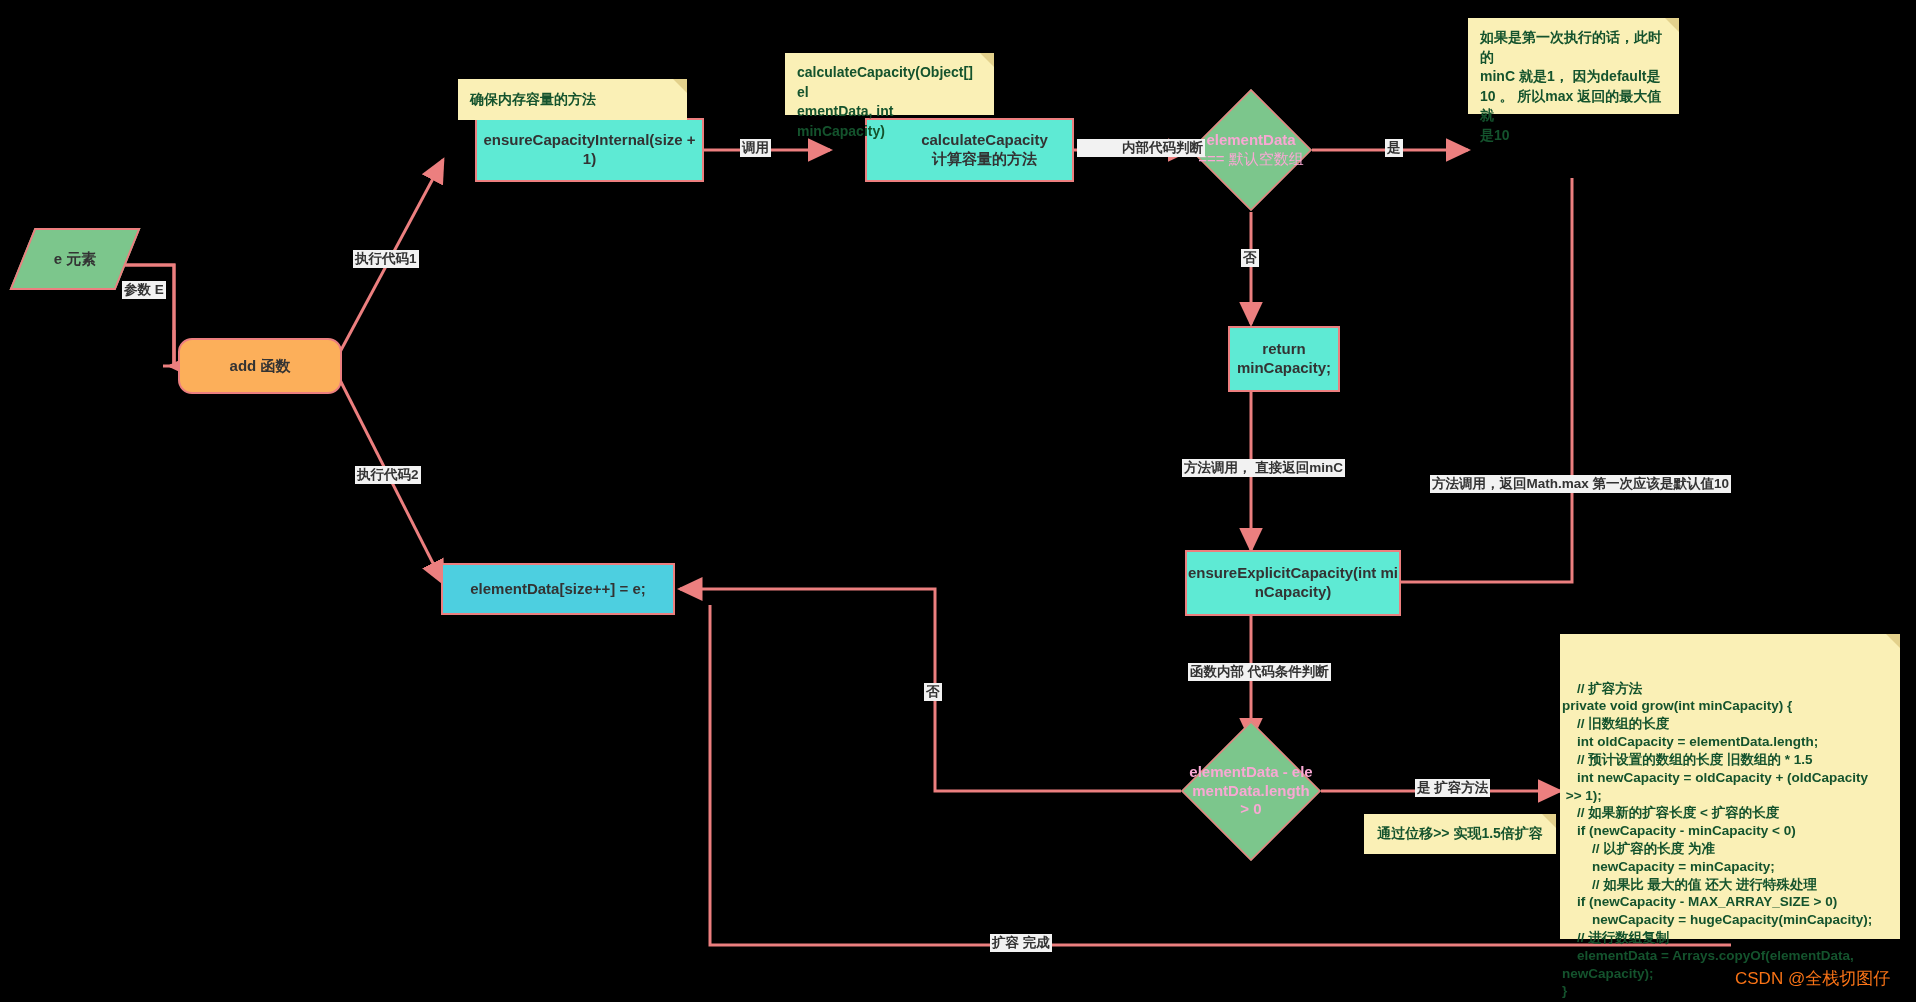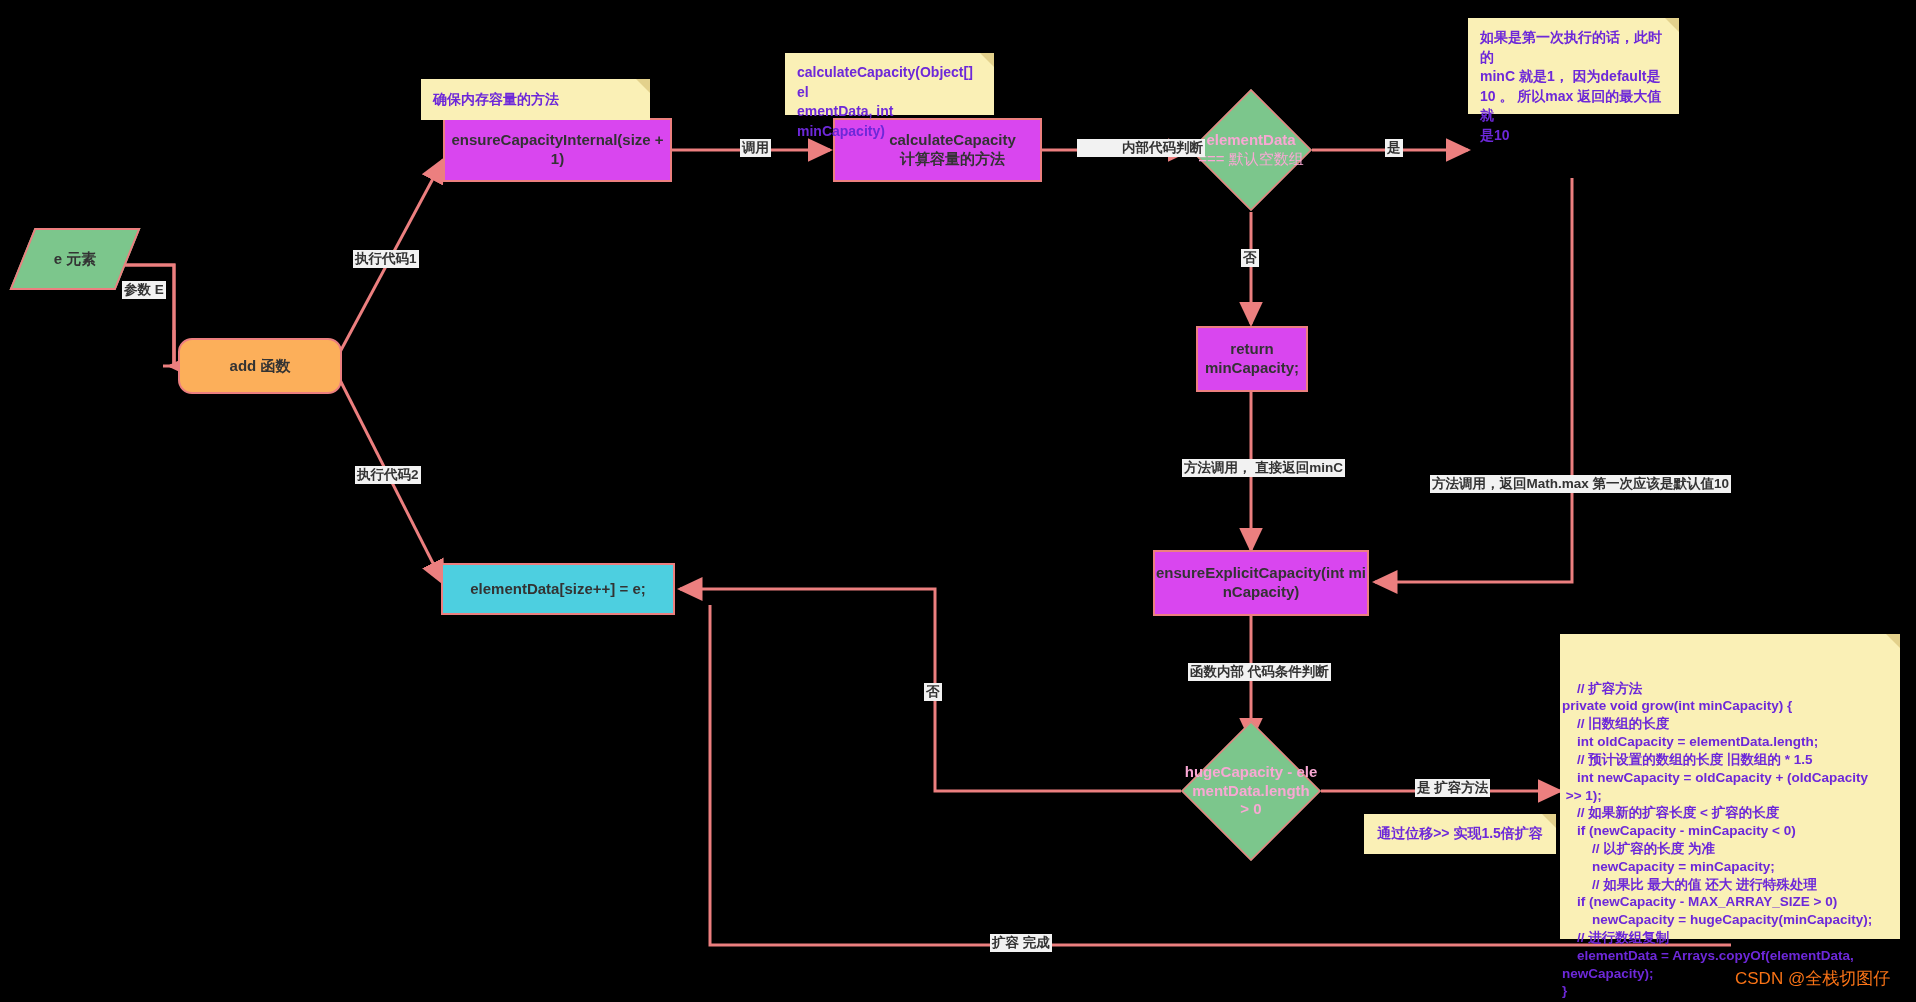--- a/index.html
+++ b/index.html
@@ -2,38 +2,38 @@
 <html><head>
 <meta charset="utf-8">
 <style>
   html,body{margin:0;padding:0;background:#000;}
   body{font-family:"Liberation Sans","DejaVu Sans",sans-serif;}
   #canvas{position:relative;width:1916px;height:1002px;background:#000;overflow:hidden;}
   svg.edges{position:absolute;left:0;top:0;width:1916px;height:1002px;pointer-events:none;}
 
   .node{position:absolute;box-sizing:border-box;display:flex;align-items:center;justify-content:center;
         text-align:center;font-weight:bold;color:#333333;line-height:1.25;}
-  .proc{background:#d946ef;border:2px solid #EC7F7F;font-size:15px;}
+  .proc{background:#5eead4;border:2px solid #EC7F7F;font-size:15px;margin-left:32px;}
   .rounded{background:#FCAF5A;border:2px solid #EC7F7F;border-radius:14px;font-size:15px;}
   .blue{background:#4DCFE0;border:2px solid #EC7F7F;font-size:15px;}
 
   .para{position:absolute;}
   .para .skew{position:absolute;left:0;top:0;width:100%;height:100%;
         background:#7CC68C;border:2px solid #EC7F7F;transform:skewX(-22deg);box-sizing:border-box;}
   .para .ptxt{position:absolute;left:0;top:0;width:100%;height:100%;display:flex;align-items:center;
         justify-content:center;font-weight:bold;font-size:15px;color:#333;}
 
   .diamond{position:absolute;}
   .diamond .dshape{position:absolute;left:0;top:0;width:100%;height:100%;
         background:#7CC68C;border:2px solid #EC7F7F;box-sizing:border-box;
         transform:rotate(45deg) scale(0.707);}
   .diamond .dtxt{position:absolute;left:0;top:0;width:100%;height:100%;display:flex;align-items:center;
         justify-content:center;font-weight:bold;font-size:15px;color:#f9a8d4;text-align:center;line-height:1.25;}
 
-  .note{position:absolute;box-sizing:border-box;background:#FAF0B6;color:#6d28d9;
+  .note{position:absolute;box-sizing:border-box;background:#FAF0B6;color:#14532d;
         font-weight:bold;font-size:14px;line-height:1.4;padding:10px 12px;}
   .note .fold{position:absolute;right:0;top:0;width:0;height:0;
         border-left:14px solid transparent;border-top:14px solid #E3D18C;}
   .note.code{font-size:13.5px;line-height:1.32;white-space:pre;font-weight:bold;padding:10px 2px;}
 
   .elabel{position:absolute;background:#f2f2f2;color:#333;font-size:13.5px;font-weight:bold;
           padding:0 2px;line-height:1.35;white-space:nowrap;}
 
   .watermark{position:absolute;color:#f97316;font-size:17px;white-space:nowrap;}
 </style>
@@ -87,21 +87,21 @@
     <div class="ptxt">e 元素</div>
   </div>
 
   <div class="node rounded" style="left:178px;top:338px;width:164px;height:56px;">
     <span>add 函数</span>
   </div>
 
   <div class="node proc" style="left:443px;top:118px;width:229px;height:64px;">
     <span>ensureCapacityInternal(size + 1)</span>
   </div>
-  <div class="note" style="left:421px;top:79px;width:229px;height:41px;display:flex;align-items:center;">
+  <div class="note" style="left:458px;top:79px;width:229px;height:41px;display:flex;align-items:center;">
     <div class="fold"></div>
     <span>确保内存容量的方法</span>
   </div>
 
   <div class="node proc" style="left:833px;top:118px;width:209px;height:64px;flex-direction:column;padding-left:30px;">
     <span>calculateCapacity</span>
     <span>计算容量的方法</span>
   </div>
   <div class="note" style="left:785px;top:53px;width:209px;height:62px;">
     <div class="fold"></div>
@@ -135,21 +135,21 @@
     <span>nCapacity)</span>
   </div>
 
   <div class="node blue" style="left:441px;top:563px;width:234px;height:52px;">
     <span>elementData[size++] = e;</span>
   </div>
 
   <div class="diamond" style="left:1181px;top:721px;width:140px;height:140px;">
     <div class="dshape"></div>
     <div class="dtxt" style="flex-direction:column;">
-      <span>hugeCapacity - ele</span>
+      <span>elementData - ele</span>
       <span>mentData.length</span>
       <span>&gt; 0</span>
     </div>
   </div>
 
   <div class="note" style="left:1364px;top:814px;width:192px;height:40px;display:flex;align-items:center;justify-content:center;">
     <div class="fold"></div>
     <span>通过位移&gt;&gt; 实现1.5倍扩容</span>
   </div>
 

